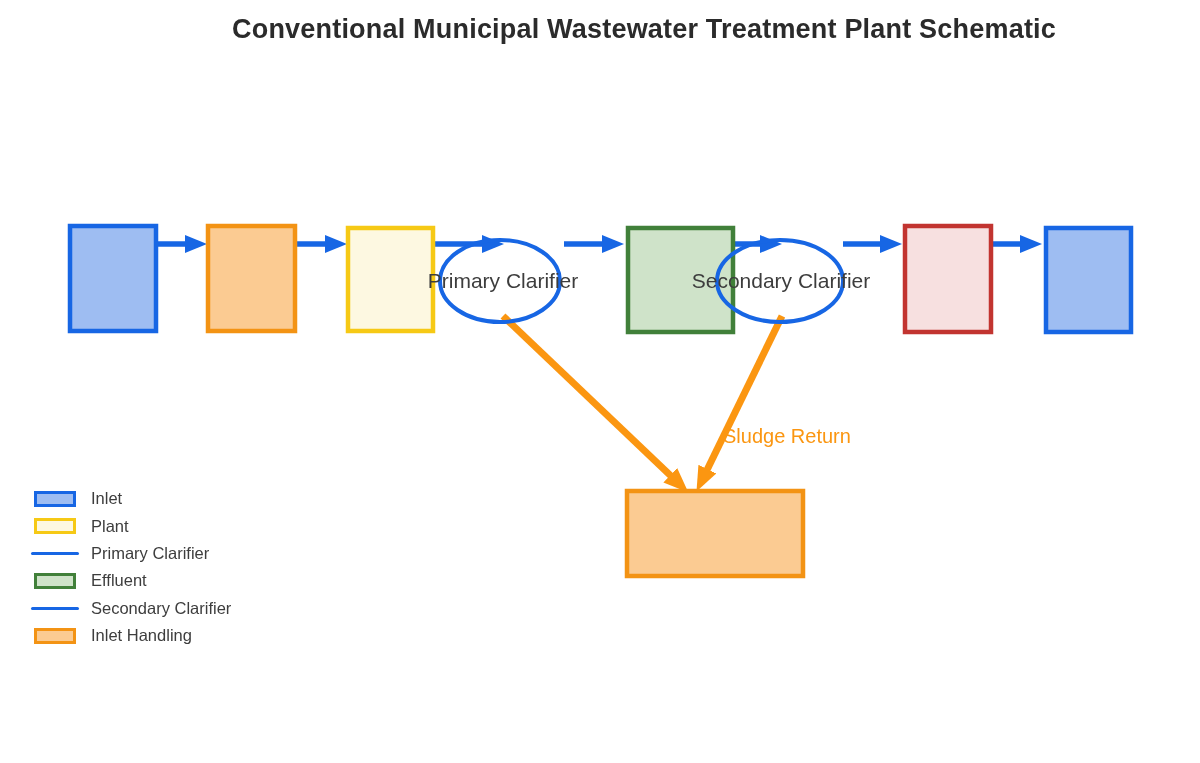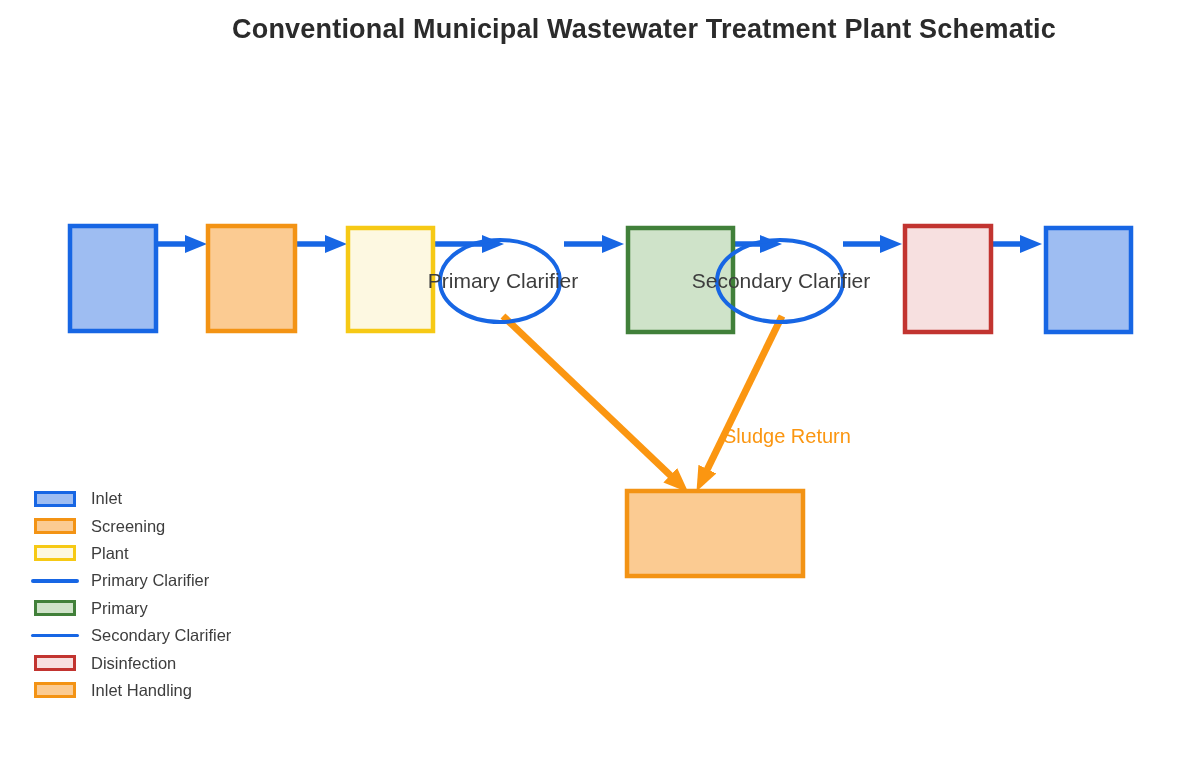--- a/index.html
+++ b/index.html
@@ -144,53 +144,41 @@
 
   <div class="legend">
     <div class="legend-row">
       <div class="swatch-cell">
           <div class="swatch-box sw-blue"></div>
         </div>
       <div class="legend-label">Inlet</div>
     </div>
     <div class="legend-row">
       <div class="swatch-cell">
-          <div class="swatch-box sw-orange"></div>
-        </div>
-      <div class="legend-label">Screening</div>
-    </div>
-    <div class="legend-row">
-      <div class="swatch-cell">
           <div class="swatch-box sw-yellow"></div>
         </div>
       <div class="legend-label">Plant</div>
     </div>
     <div class="legend-row">
       <div class="swatch-cell">
           <div class="swatch-line sw-line-blue"></div>
         </div>
       <div class="legend-label">Primary Clarifier</div>
     </div>
     <div class="legend-row">
       <div class="swatch-cell">
           <div class="swatch-box sw-green"></div>
         </div>
-      <div class="legend-label">Primary</div>
+      <div class="legend-label">Effluent</div>
     </div>
     <div class="legend-row">
       <div class="swatch-cell">
           <div class="swatch-line sw-line-blue"></div>
         </div>
       <div class="legend-label">Secondary Clarifier</div>
-    </div>
-    <div class="legend-row">
-      <div class="swatch-cell">
-          <div class="swatch-box sw-red"></div>
-        </div>
-      <div class="legend-label">Disinfection</div>
     </div>
     <div class="legend-row">
       <div class="swatch-cell">
           <div class="swatch-box sw-orange"></div>
         </div>
       <div class="legend-label">Inlet Handling</div>
     </div>
   </div>
 
 </div>

